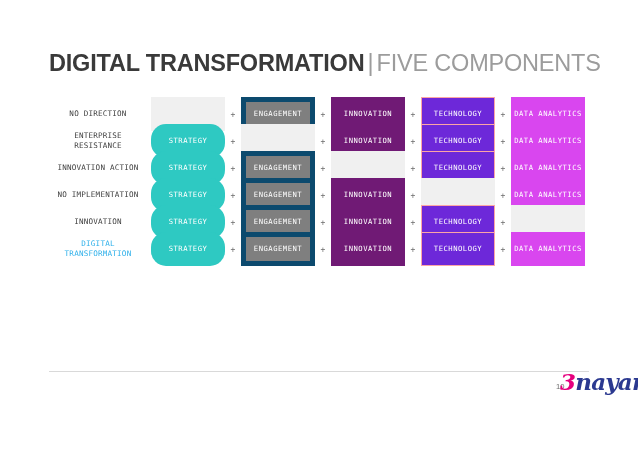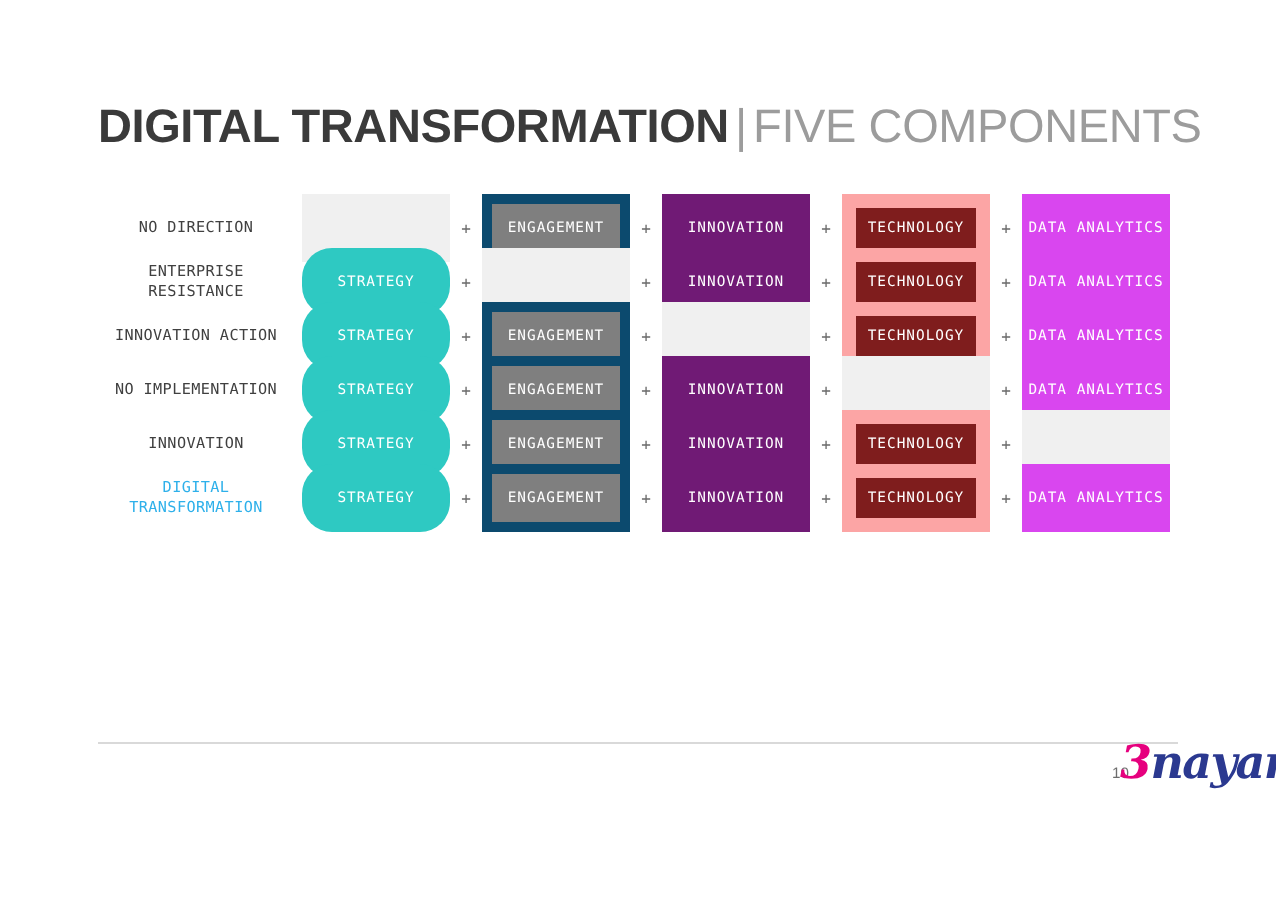--- a/index.html
+++ b/index.html
@@ -103,21 +103,21 @@
     text-align: center;
     font-family: "DejaVu Sans Mono", monospace;
     font-size: 8px;
     color: #6b6b6b;
   }
 
   
   .c-strategy  { background: #2ec9c2; border-radius: 15px; }
   .c-engage    { background: #7f7f7f; border: 5px solid #0c4a6e; }
   .c-innov     { background: #701a75; }
-  .c-tech      { background: #7f1d1d; border: 7px solid #fca5a5; }
+  .c-tech      { background: #6d28d9; border: 1px solid #fca5a5; }
   .c-data      { background: #d946ef; }
   .c-empty     { background: #f0f0f0; color: transparent; }
 
   
   .footer-rule {
     position: absolute;
     left: 49px;
     top: 371px;
     width: 540px;
     height: 1px;

